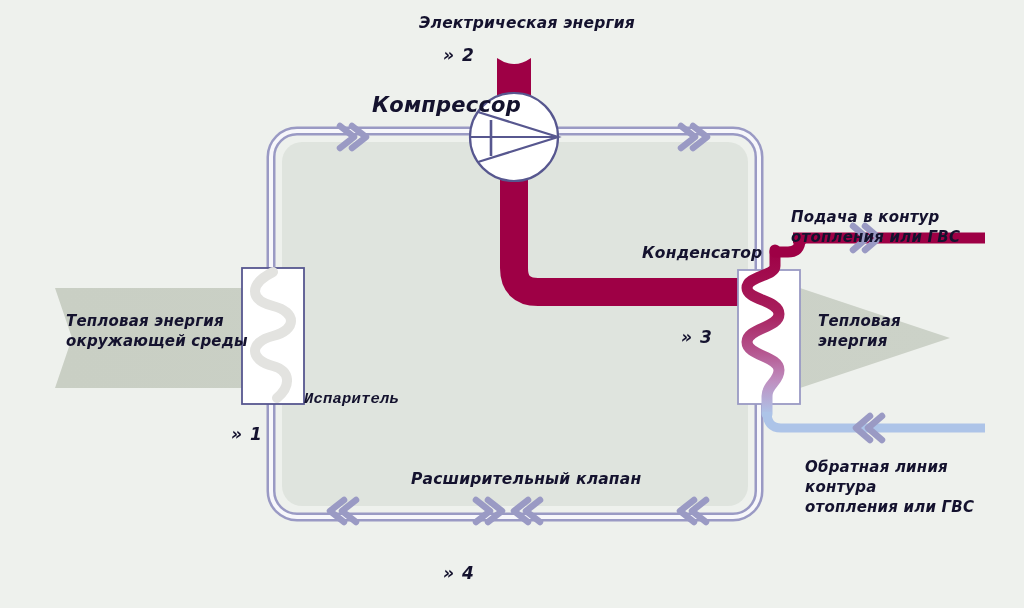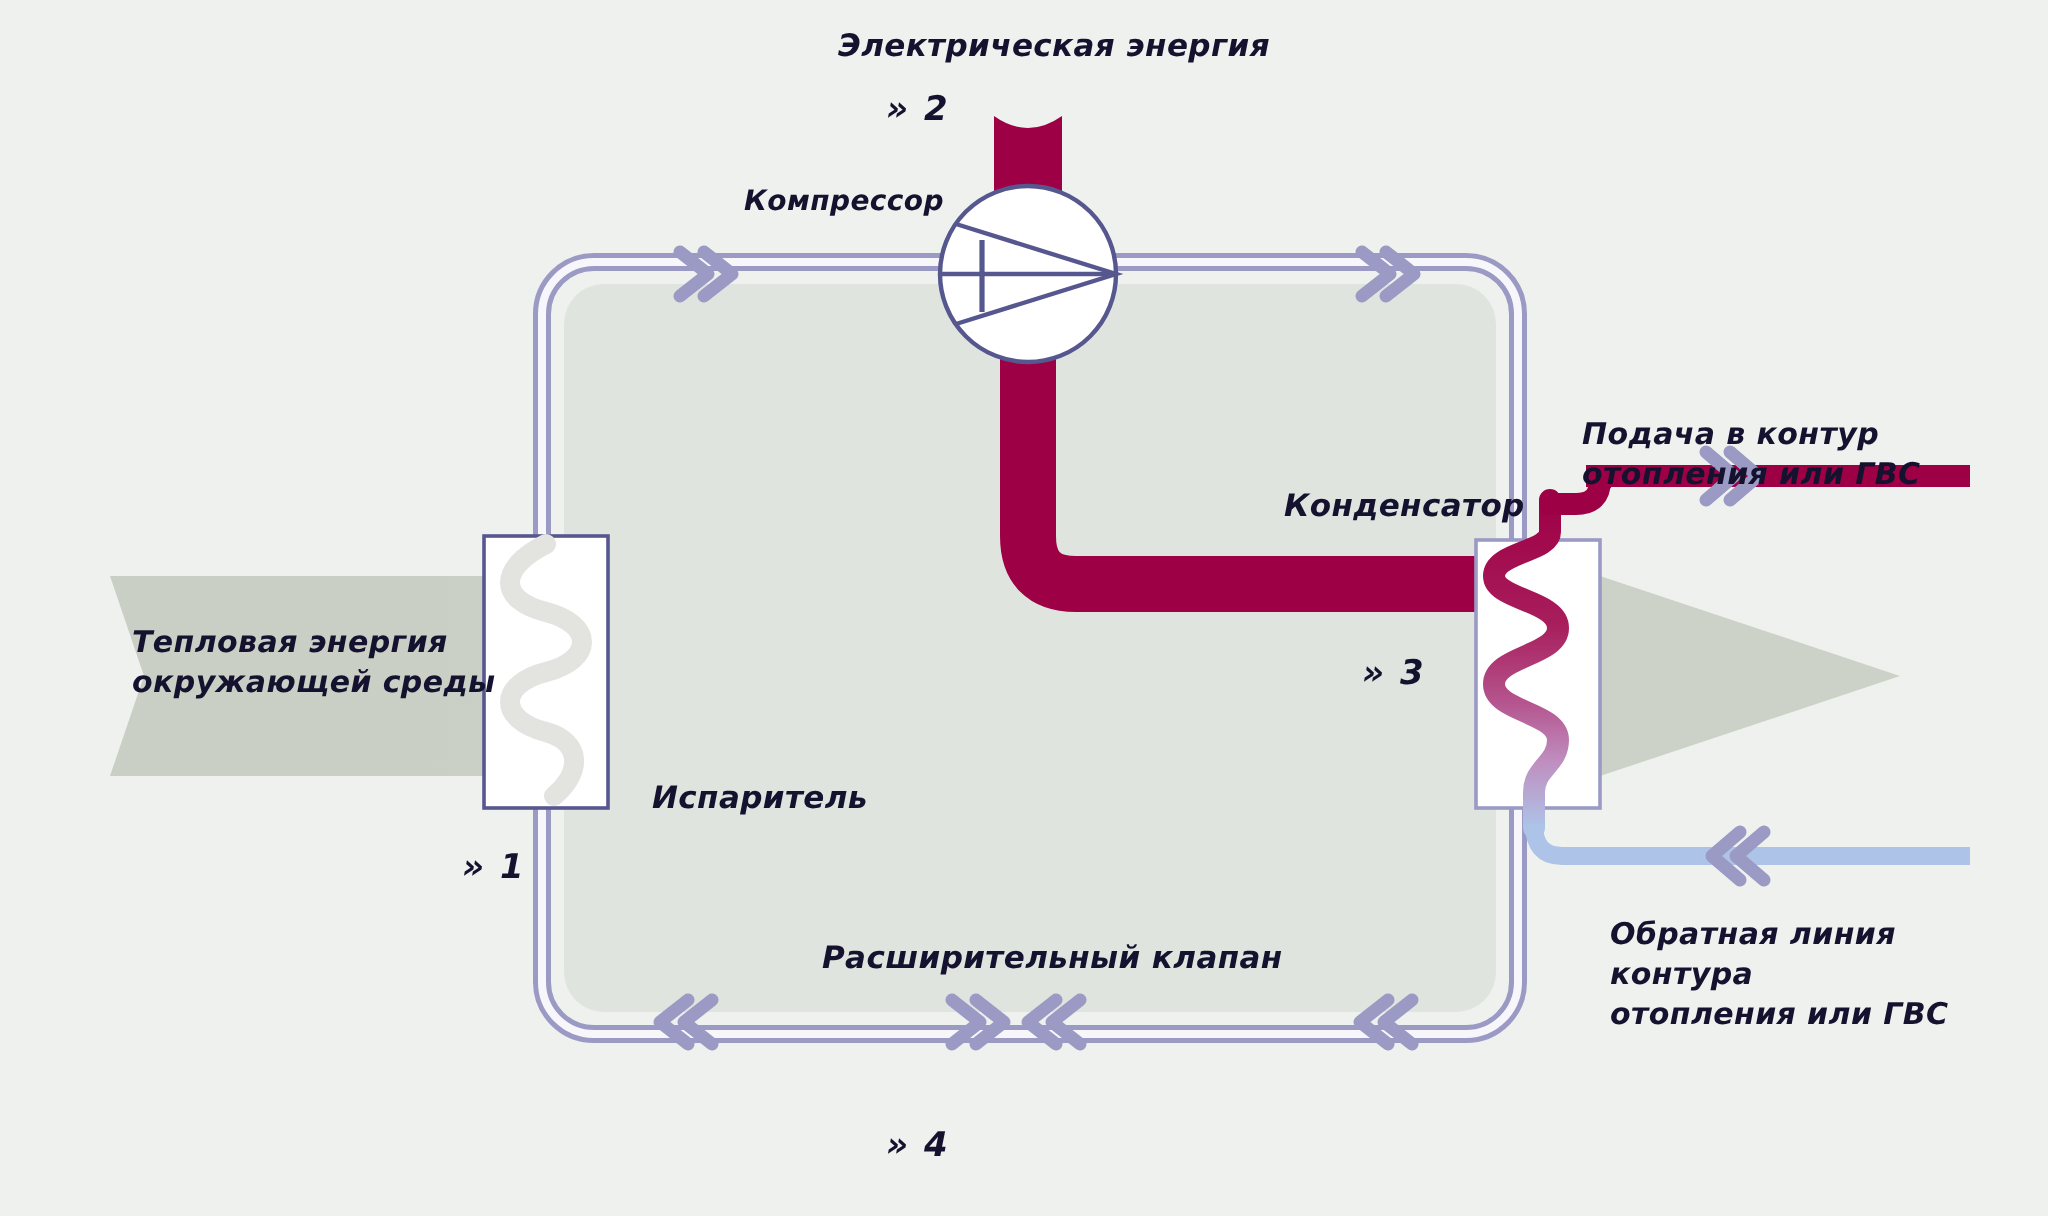--- a/index.html
+++ b/index.html
@@ -27,23 +27,23 @@
   .marker{
     position:absolute;
     font-style:italic;
     font-weight:bold;
     color:#14122e;
     font-size:17px;
     letter-spacing:1px;
   }
 
   #lbl-electric{left:419px;top:13px;font-size:15.5px;}
-  #lbl-compressor{left:372px;top:92px;font-size:14px;}
+  #lbl-compressor{left:372px;top:92px;font-size:21px;}
   #lbl-condenser{left:622px;top:243px;font-size:15.5px;margin-left:20px;}
-  #lbl-evaporator{left:326px;top:389px;font-size:15.5px;}
+  #lbl-evaporator{left:304px;top:389px;font-size:15.5px;font-family:Liberation Mono, monospace;}
   #lbl-valve{left:411px;top:469px;font-size:15.5px;}
   #lbl-ambient{left:66px;top:312px;font-size:15px;text-align:left;}
   #lbl-thermal{left:818px;top:312px;font-size:15px;}
   #lbl-supply{left:791px;top:208px;font-size:15px;}
   #lbl-return{left:805px;top:458px;font-size:15px;}
 
   #mk-1{left:231px;top:424px;}
   #mk-2{left:443px;top:45px;}
   #mk-3{left:681px;top:327px;}
   #mk-4{left:443px;top:563px;}
@@ -175,20 +175,22 @@
 
   <div class="lbl" id="lbl-condenser">Конденсатор</div>
 
   <div class="lbl" id="lbl-evaporator">Испаритель</div>
 
   <div class="lbl" id="lbl-valve">Расширительный клапан</div>
 
   <div class="lbl" id="lbl-ambient">Тепловая энергия
 окружающей среды</div>
 
+  <div class="lbl" id="lbl-thermal">Тепловая
+энергия</div>
 
   <div class="lbl" id="lbl-supply">Подача в контур
 отопления или ГВС</div>
 
   <div class="lbl" id="lbl-return">Обратная линия
 контура
 отопления или ГВС</div>
 
   <div class="marker" id="mk-1">» 1</div>
   <div class="marker" id="mk-2">» 2</div>

